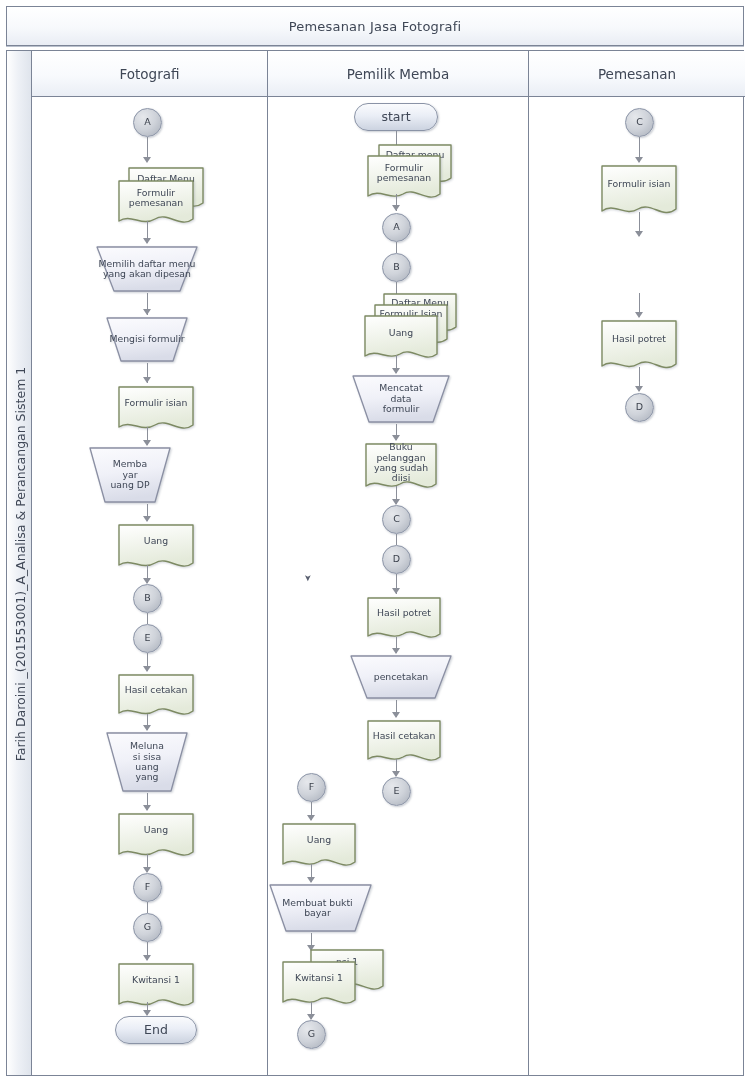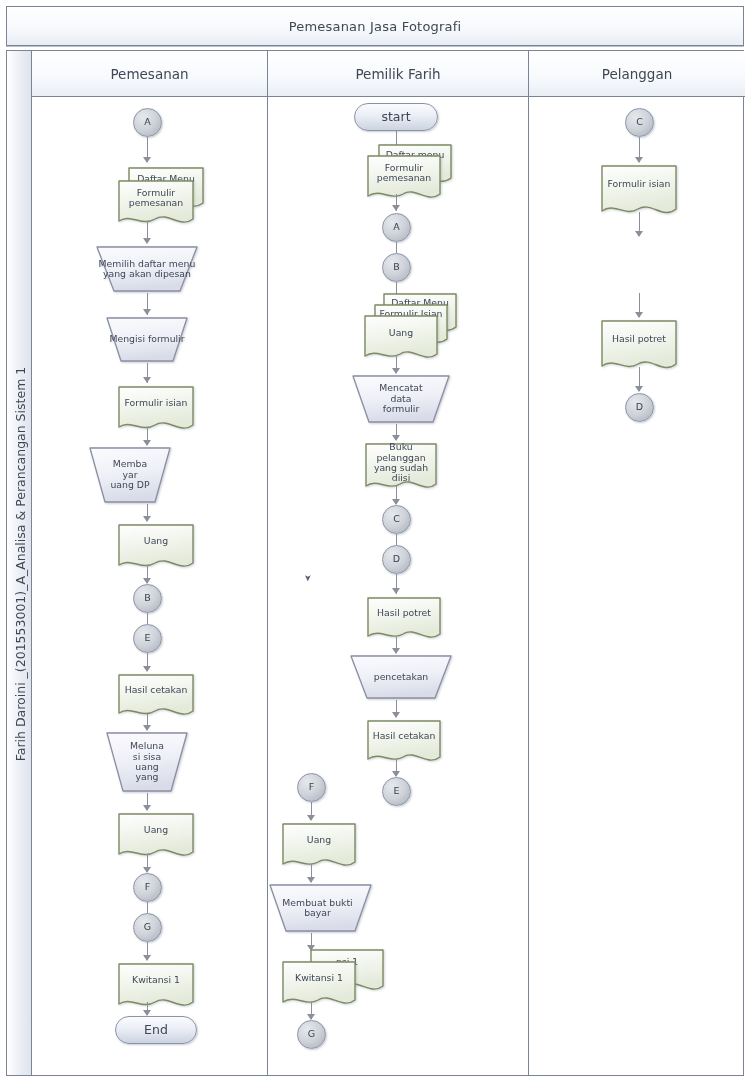--- a/index.html
+++ b/index.html
@@ -121,21 +121,21 @@
   </div>
 
   <div class="side-strip">
     <div class="vtext">Farih Daroini _(201553001)_A_Analisa &amp; Perancangan Sistem 1</div>
   </div>
 
   <div class="lanes">
 
     <div class="lane l0">
       <div class="lane-head">
-        <span>Pemesanan</span>
+        <span>Fotografi</span>
       </div>
       <div class="lane-body">
 
         <div class="node conn" style="left:101px;top:11px;width:29px;height:29px;">
           <div class="lbl">A</div>
         </div>
         <div class="line" style="left:114.5px;top:40px;height:24px;"></div>
         <div class="arrow" style="left:110.5px;top:60px;"></div>
 
         <div class="node doc" style="left:94px;top:68px;width:80px;height:48px;">
@@ -278,21 +278,21 @@
 
         <div class="node term" style="left:83px;top:919px;width:82px;height:28px;">
           <div class="lbl">End</div>
         </div>
 
       </div>
     </div>
 
     <div class="lane l1">
       <div class="lane-head">
-        <span>Pemilik Farih</span>
+        <span>Pemilik Memba</span>
       </div>
       <div class="lane-body">
 
         <div class="node term" style="left:86px;top:6px;width:84px;height:28px;">
           <div class="lbl">start</div>
         </div>
         <div class="line" style="left:127.5px;top:34px;height:14px;"></div>
 
         <div class="node doc" style="left:108px;top:45px;width:78px;height:46px;">
           <svg viewBox="0 0 78 46" preserveAspectRatio="none">
@@ -445,21 +445,21 @@
 
         <div class="node conn" style="left:29px;top:923px;width:29px;height:29px;">
           <div class="lbl">G</div>
         </div>
 
       </div>
     </div>
 
     <div class="lane l2">
       <div class="lane-head">
-        <span>Pelanggan</span>
+        <span>Pemesanan</span>
       </div>
       <div class="lane-body">
 
         <div class="node conn" style="left:96px;top:11px;width:29px;height:29px;">
           <div class="lbl">C</div>
         </div>
         <div class="line" style="left:109.5px;top:40px;height:25px;"></div>
         <div class="arrow" style="left:105.5px;top:60px;"></div>
 
         <div class="node doc" style="left:70px;top:66px;width:80px;height:58px;">

